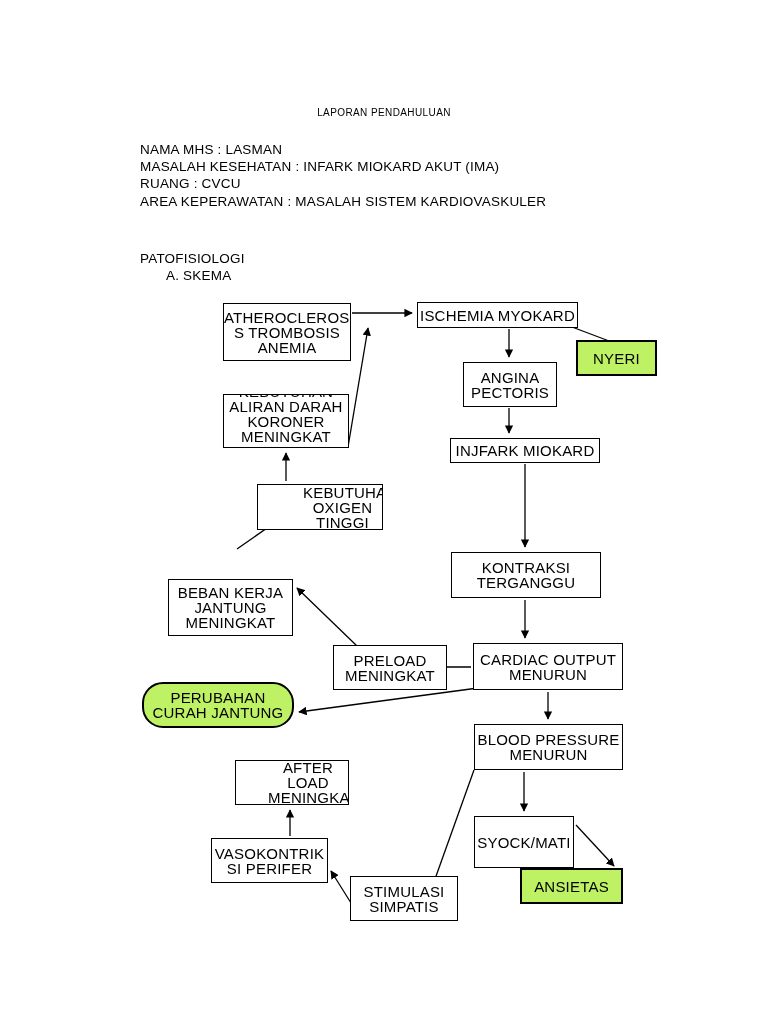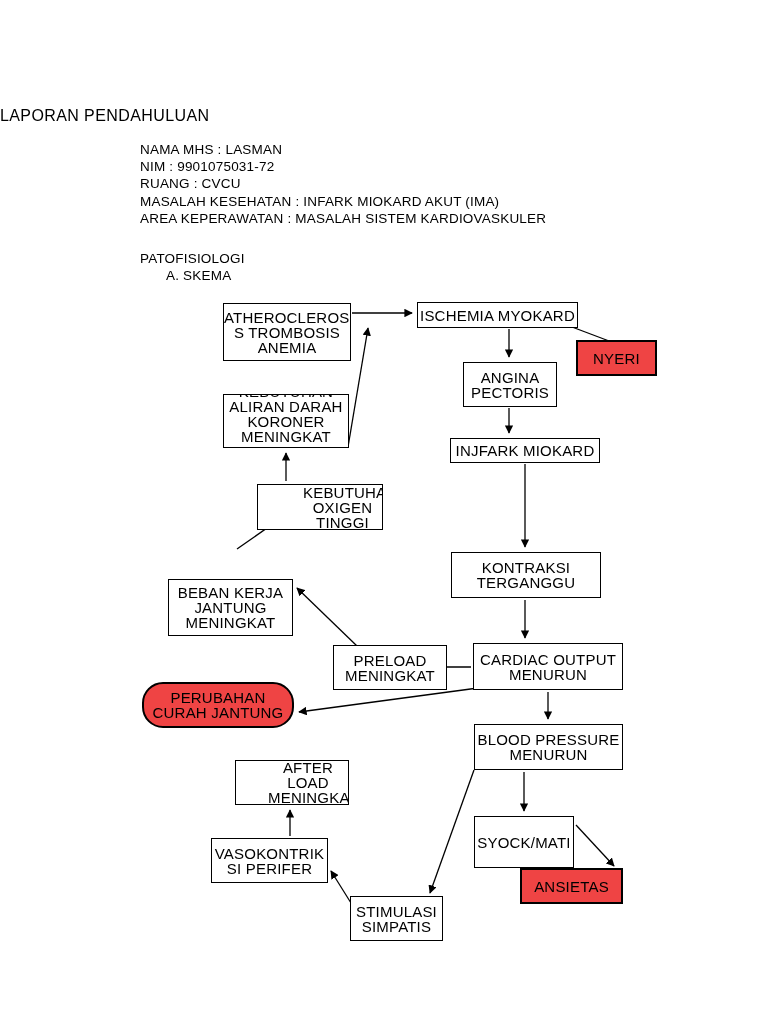--- a/index.html
+++ b/index.html
@@ -16,23 +16,23 @@
     font-family: "Liberation Serif", "DejaVu Serif", serif;
     color: #000000;
   }
 
   
   #doc-title {
     position: absolute;
     left: 0;
     top: 107px;
     width: 768px;
-    text-align: left;
+    text-align: center;
     font-family: "Liberation Sans", "DejaVu Sans", sans-serif;
-    font-size: 16px;
+    font-size: 10px;
     letter-spacing: 0.4px;
     white-space: nowrap;
   }
   #meta-block {
     position: absolute;
     left: 140px;
     top: 141px;
     font-family: "Liberation Sans", "DejaVu Sans", sans-serif;
     font-size: 13.5px;
     line-height: 17.2px;
@@ -88,38 +88,37 @@
     letter-spacing: 0.2px;
     overflow: hidden;
     z-index: 3;
   }
   .node .nlabel {
     display: block;
     width: 100%;
     white-space: pre-line;
   }
   .node.problem {
-    background: #ef4444;
+    background: #bef264;
     border: 2px solid #000000;
   }
   .node.clipped .nlabel {
     position: relative;
     top: -7px;
   }
 </style>
 </head>
 <body>
 
 <div id="doc-title">LAPORAN PENDAHULUAN</div>
 
 <div id="meta-block">
   <span class="meta-line">NAMA MHS : LASMAN</span>
-  <span class="meta-line">NIM : 9901075031-72</span>
+  <span class="meta-line">MASALAH KESEHATAN : INFARK MIOKARD AKUT (IMA)</span>
   <span class="meta-line">RUANG : CVCU</span>
-  <span class="meta-line">MASALAH KESEHATAN : INFARK MIOKARD AKUT (IMA)</span>
   <span class="meta-line">AREA KEPERAWATAN : MASALAH SISTEM KARDIOVASKULER</span>
 </div>
 
 <div id="section-title">
   <span>PATOFISIOLOGI</span>
   <span class="sub">A.  SKEMA</span>
 </div>
 
 <div id="skema">
 
@@ -212,18 +211,18 @@
       <div class="node" style="left: 474px; top: 816px; width: 100px; height: 52px;">
         <span class="nlabel">SYOCK/MATI</span>
       </div>
       <div class="node" style="left: 211px; top: 838px; width: 117px; height: 45px;">
         <span class="nlabel">VASOKONTRIK
 SI PERIFER</span>
       </div>
       <div class="node problem" style="left: 520px; top: 868px; width: 103px; height: 36px;">
         <span class="nlabel">ANSIETAS</span>
       </div>
-      <div class="node" style="left: 350px; top: 896px; width: 93px; height: 45px;">
+      <div class="node" style="left: 350px; top: 876px; width: 108px; height: 45px;">
         <span class="nlabel">STIMULASI
 SIMPATIS</span>
       </div>
     </div>
 </div>
 
 </body></html>

